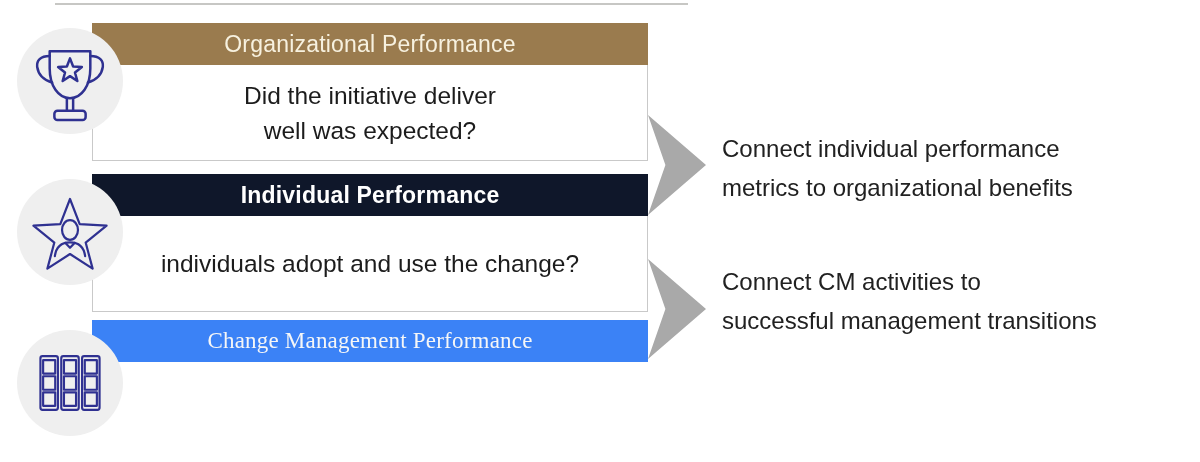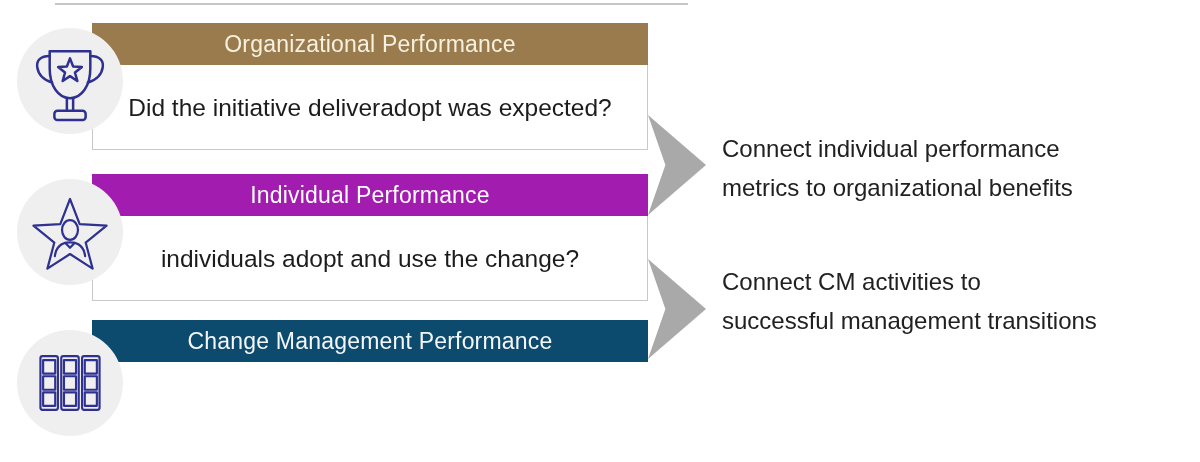--- a/index.html
+++ b/index.html
@@ -23,24 +23,24 @@
   .card-1 { top: 174px; }
   .card-2 { top: 320px; }
 
   .card-header {
     height: 42px;
     display: flex; align-items: center; justify-content: center;
     font-size: 23px; letter-spacing: .2px;
   }
   .card-body {
     box-sizing: border-box;
-    height: 85px;
+    height: 96px;
     background: #ffffff;
     border: 1px solid #c9c9c9; border-top: none;
-    display: flex; 
+    display: flex; flex-direction: column;
     align-items: center; justify-content: center;
     font-size: 24.5px; line-height: 35px;
     color: #1c1c1c;
     text-align: center;
   }
 
   
   .icon-circle {
     position: absolute; left: 17px;
     width: 106px; height: 106px;
@@ -83,35 +83,35 @@
 <body>
 
 <div class="top-line"></div>
 
 <div class="card card-0">
   <div class="card-header" style="background-color: rgb(154, 123, 78); color: rgb(247, 241, 223);">
     <span>Organizational Performance</span>
   </div>
   <div class="card-body">
     <span>Did the initiative deliver</span>
-    <span>adopt was expected?</span>
+    <span>well was expected?</span>
   </div>
 </div>
 
 <div class="card card-1">
-  <div class="card-header" style="background-color: #a21caf; color: rgb(255, 255, 255);">
+  <div class="card-header" style="background-color: #0f172a; color: rgb(255, 255, 255); font-weight: bold;">
     <span>Individual Performance</span>
   </div>
   <div class="card-body">
     <span>individuals adopt and use the change?</span>
   </div>
 </div>
 
 <div class="card card-2">
-  <div class="card-header" style="background-color: #0c4a6e; color: rgb(245, 246, 247);">
+  <div class="card-header" style="background-color: #3b82f6; color: rgb(245, 246, 247); font-family: Liberation Serif, serif;">
     <span>Change Management Performance</span>
   </div>
 </div>
 
 <div class="icon-circle circle-0" style="background-color: rgb(239, 239, 239);">
   <svg width="100" height="100" viewBox="0 0 64 64" style="stroke: rgb(47, 49, 145);">
 
     <path d="M19 13 h26 v11 c0 11 -5.5 19 -13 19 s-13 -8 -13 -19 z"></path>
 
     <path d="M19 16 C13 16 10.5 19 11 23 C11.7 28 15.5 31.5 20.5 33"></path>

